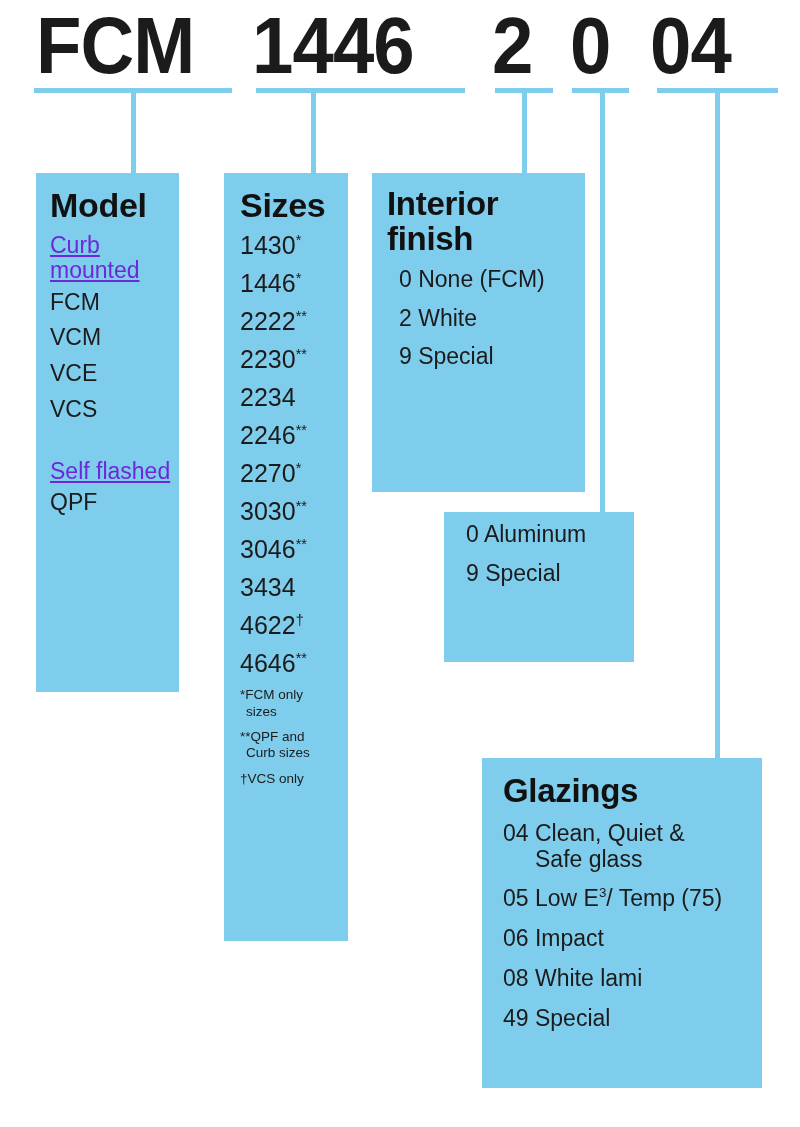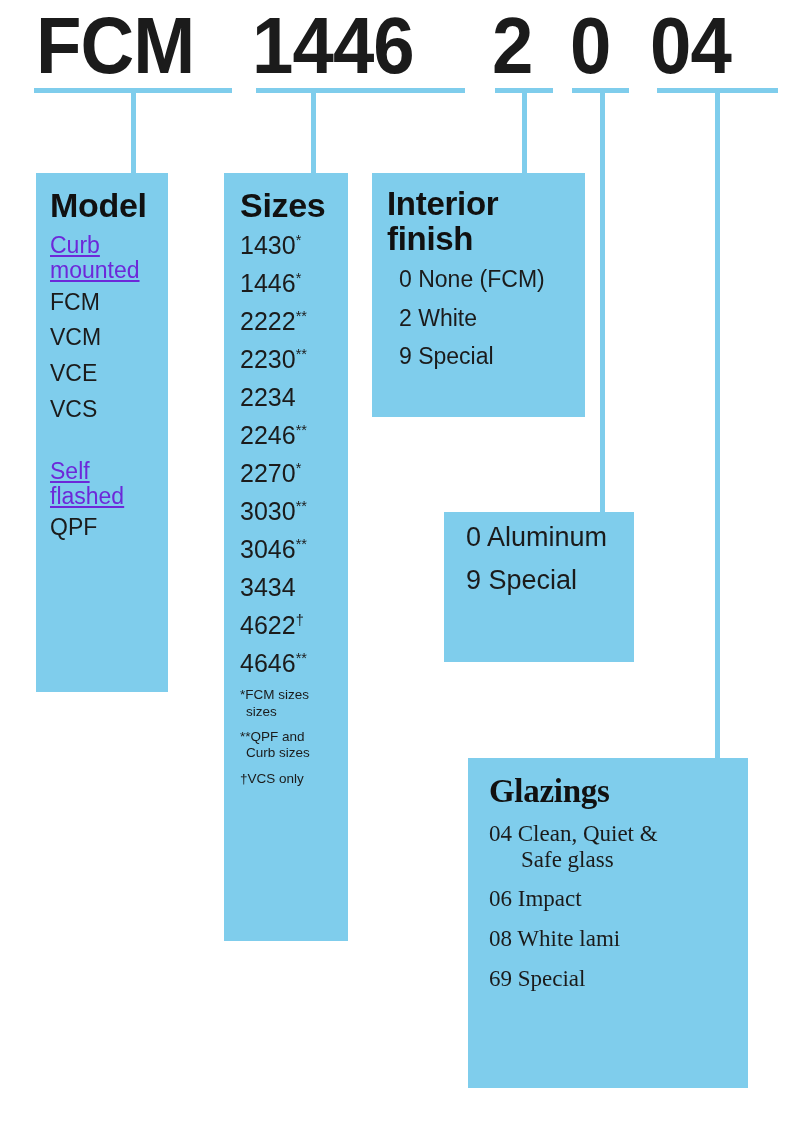--- a/index.html
+++ b/index.html
@@ -78,21 +78,21 @@
     text-decoration: underline;
     text-underline-offset: 2px;
   }
   sup {
     font-size: 0.58em;
     line-height: 0;
     vertical-align: super;
   }
 
   
-  #model-box { left: 36px; top: 173px; width: 132px; height: 519px; }
+  #model-box { left: 36px; top: 173px; width: 143px; height: 519px; }
   #model-box .box-title { font-size: 34px; padding: 14px 0 0 14px; }
   #model-box .body { padding: 10px 0 0 14px; font-size: 23px; }
   #model-box .sub-head { font-size: 23px; margin-bottom: 6px; }
   #model-box .opt { font-size: 23px; margin-bottom: 10px; }
   #model-box .gap { height: 26px; }
 
   
   #sizes-box { left: 208px; top: 173px; width: 124px; height: 768px; margin-left: 16px; }
   #sizes-box .box-title { font-size: 34px; padding: 14px 0 0 16px; }
   #sizes-box .body { padding: 8px 0 0 16px; }
@@ -100,33 +100,33 @@
   #sizes-box .note {
     font-size: 13.5px;
     color: #1b1b1b;
     line-height: 1.22;
     margin-bottom: 9px;
     max-width: 98px;
   }
   #sizes-box .note .ind { padding-left: 6px; display: inline; }
 
   
-  #interior-box { left: 372px; top: 173px; width: 213px; height: 244px; }
+  #interior-box { left: 372px; top: 173px; width: 213px; height: 319px; }
   #interior-box .box-title { font-size: 33px; padding: 14px 0 0 15px; }
   #interior-box .body { padding: 10px 0 0 15px; }
   #interior-box .opt { font-size: 23px; margin-bottom: 13px; margin-left: 12px; }
 
   
   #cladding-box { left: 444px; top: 512px; width: 190px; height: 150px; }
   #cladding-box .box-title { font-size: 33px; padding: 14px 0 0 22px; }
   #cladding-box .body { padding: 10px 0 0 22px; }
-  #cladding-box .opt { font-size: 27px; margin-bottom: 13px; }
-
-  
-  #glazings-box { left: 468px; top: 758px; width: 280px; height: 330px; font-family: Liberation Serif, serif; }
+  #cladding-box .opt { font-size: 23px; margin-bottom: 13px; }
+
+  
+  #glazings-box { left: 482px; top: 758px; width: 280px; height: 330px; }
   #glazings-box .box-title { font-size: 33px; padding: 16px 0 0 21px; }
   #glazings-box .body { padding: 12px 0 0 21px; }
   #glazings-box .opt { font-size: 23px; margin-bottom: 14px; }
   #glazings-box .opt .wrap2 { display: block; padding-left: 32px; }
 </style>
 </head>
 <body>
 
 <div id="page">
 
@@ -178,21 +178,21 @@
       <div class="opt"><span>2234</span><sup></sup></div>
       <div class="opt"><span>2246</span><sup>**</sup></div>
       <div class="opt"><span>2270</span><sup>*</sup></div>
       <div class="opt"><span>3030</span><sup>**</sup></div>
       <div class="opt"><span>3046</span><sup>**</sup></div>
       <div class="opt"><span>3434</span><sup></sup></div>
       <div class="opt"><span>4622</span><sup>†</sup></div>
       <div class="opt"><span>4646</span><sup>**</sup></div>
 
       <div class="note">
-        <span>*</span><span>FCM sizes</span>
+        <span>*</span><span>FCM only</span>
         <span class="ind">sizes</span>
       </div>
       <div class="note">
         <span>**</span><span>QPF and</span>
         <span class="ind">Curb sizes</span>
       </div>
       <div class="note">
         <span>†</span><span>VCS only</span>
       </div>
     </div>
@@ -217,19 +217,22 @@
     </div>
   </div>
 
   <div class="box" id="glazings-box">
     <div class="box-title">Glazings</div>
     <div class="body">
       <div class="opt">
         <span>04</span> <span>Clean, Quiet &amp;</span>
         <span class="wrap2">Safe glass</span>
       </div>
+      <div class="opt">
+        <span>05</span> <span>Low E</span><sup>3</sup><span>/ Temp (75)</span>
+      </div>
       <div class="opt"><span>06</span> <span>Impact</span></div>
       <div class="opt"><span>08</span> <span>White lami</span></div>
-      <div class="opt"><span>69</span> <span>Special</span></div>
+      <div class="opt"><span>49</span> <span>Special</span></div>
     </div>
   </div>
 
 </div>
 
 </body></html>

